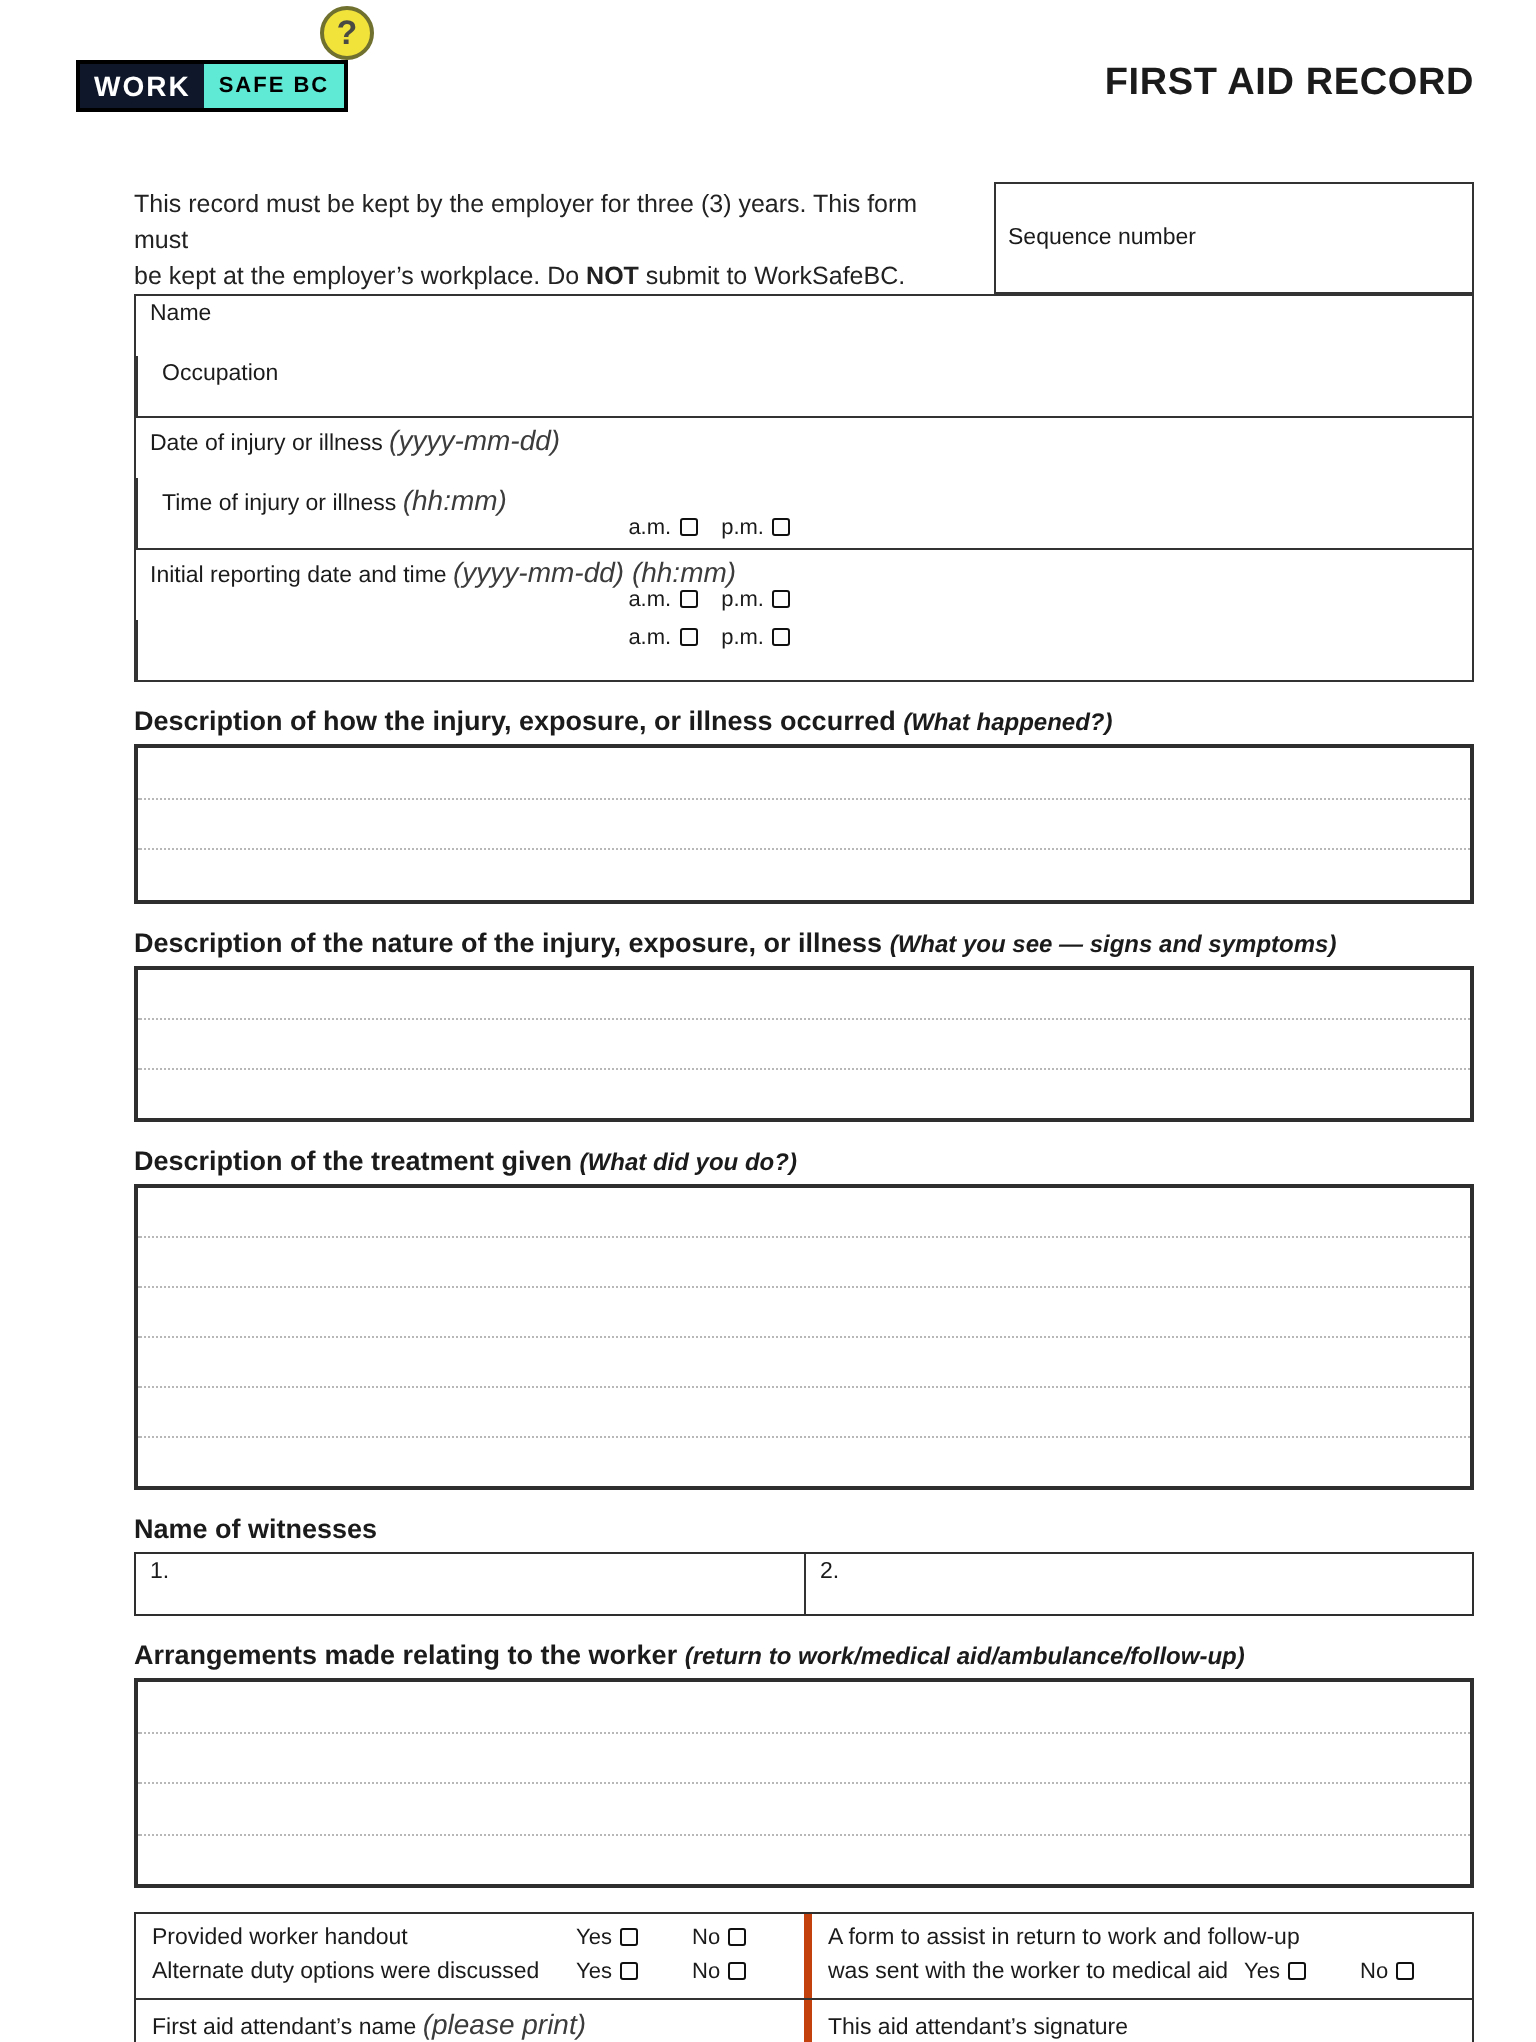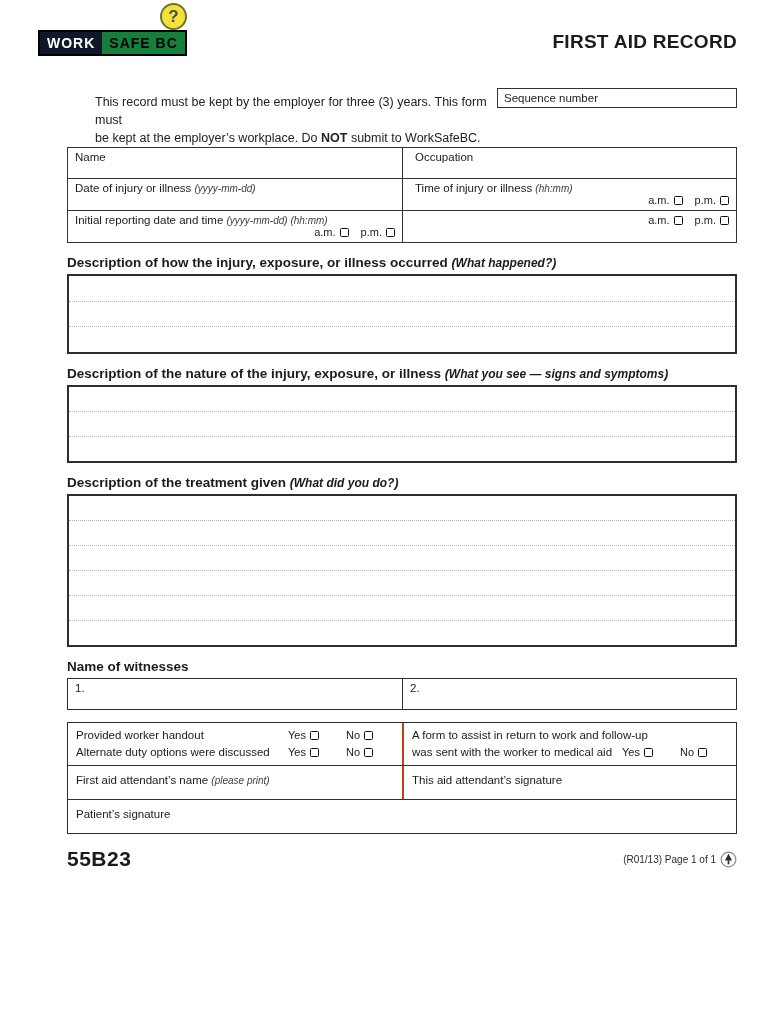--- a/index.html
+++ b/index.html
@@ -14,37 +14,37 @@
   .header { position:relative; height:88px; }
   .help-icon {
     position:absolute; left:160px; top:3px;
     width:27px; height:27px; border-radius:50%;
     background:#f2e33b; border:2px solid #70702f;
     color:#4a4a45; font-weight:bold; font-size:17px;
     text-align:center; line-height:23px;
   }
   .logo { position:absolute; left:38px; top:30px; display:flex; border:2px solid #000; height:26px; }
   .logo-work { background:#0f172a; color:#fff; font-weight:bold; font-size:14px; line-height:22px; padding:0 7px; letter-spacing:1px; }
-  .logo-safe { background:#15803d; color:#000; font-weight:bold; font-size:14px; line-height:22px; padding:0 7px; letter-spacing:1px; }
+  .logo-safe { background:#5eead4; color:#000; font-weight:bold; font-size:11px; line-height:22px; padding:0 7px; letter-spacing:1px; }
   .form-title { position:absolute; right:31px; top:31px; font-size:19px; font-weight:bold; letter-spacing:0.3px; }
 
   .content { margin:0 31px 0 67px; width:670px; }
 
-  .intro-row { display:flex; align-items:flex-start; min-height:50px;margin-left:28px; }
+  .intro-row { display:flex; align-items:flex-end; min-height:50px; }
   .intro { flex:1; font-size:12.5px; line-height:18px; padding:5px 10px 0 0; color:#222; }
-  .seq-box { width:240px; border:1px solid #333; padding:3px 6px; font-size:11.5px; }
+  .seq-box { width:240px; border:1px solid #333; padding:21px 6px; font-size:11.5px; }
 
   .info-table { border:1.2px solid #333; }
-  .itr { display:flex; border-bottom:1px solid #333; }
+  .itr { display:flex; border-bottom:1px solid #333;flex-direction:column; }
   .itr:last-child { border-bottom:none; }
   .itc { width:50%; padding:3px 7px; display:flex; flex-direction:column; justify-content:space-between; }
   .itc + .itc { border-left:1px solid #333;padding-left:12px; }
   .r1 { min-height:30px; } .r2 { min-height:30px; } .r3 { min-height:30px; } .r4 { min-height:26px; }
   .field-label { font-size:11.5px; }
-  .hint { font-size:10px; font-style:italic; color:#3c3c3c; font-weight:normal;text-align:right; }
+  .hint { font-size:14px; font-style:italic; color:#3c3c3c; font-weight:normal;text-align:right; }
   .ampm-row { text-align:right; font-size:11px; padding-bottom:1px; }
   .ampm-row .gap { display:inline-block; width:12px; }
   .cb {
     display:inline-block; width:9px; height:9px;
     border:1.6px solid #101010; border-radius:1.5px;
     margin-left:4px; vertical-align:-1px; background:#fff;
   }
 
   .section { margin-top:12px; }
   .section-heading { font-size:13.5px; font-weight:bold; margin-bottom:4px; }
@@ -55,21 +55,21 @@
   .h80 { height:80px; } .h78 { height:78px; } .h153 { height:153px; } .h105 { height:105px; }
 
   .witness-box { border:1.6px solid #2e2e2e; display:flex; height:32px; }
   .witness-cell { width:50%; padding:3px 7px; font-size:11.5px; }
   .witness-cell + .witness-cell { border-left:1px solid #333; }
 
   .bottom-table { margin-top:12px; border:1.6px solid #2e2e2e; }
   .btr { display:flex; border-bottom:1px solid #333; }
   .btr:last-child { border-bottom:none; }
   .btc { width:50%; padding:4px 8px; }
-  .btc + .btc { border-left:2px solid #c2410c; }
+  .btc + .btc { border-left:4px solid #c2410c; }
   .btc.full { width:100%; }
   .qline { display:flex; align-items:center; font-size:11.5px; line-height:17px; }
   .qline .q-label { flex:1; }
   .yn { width:58px; font-size:11px; }
   .yn.last { width:48px; }
   .r-b1 { min-height:40px; } .r-b2 { min-height:33px; } .r-b3 { min-height:33px; }
 
   .footer { margin-top:13px; display:flex; justify-content:space-between; align-items:center; }
   .form-number { font-size:21px; font-weight:bold; letter-spacing:0.5px; }
   .footer-right { font-size:10px; color:#2a2a2a; display:flex; align-items:center; gap:4px; }
@@ -164,20 +164,29 @@
     </div>
 
     <div class="section">
       <div class="section-heading">Name of witnesses</div>
       <div class="witness-box">
         <div class="witness-cell">1.</div>
         <div class="witness-cell">2.</div>
       </div>
     </div>
 
+    <div class="section">
+      <div class="section-heading"><span>Arrangements made relating to the worker </span><span class="hint-big">(return to work/medical aid/ambulance/follow-up)</span></div>
+      <div class="lined-box h105">
+        <div class="seg"></div>
+        <div class="seg"></div>
+        <div class="seg"></div>
+        <div class="seg"></div>
+      </div>
+    </div>
 
     <div class="bottom-table">
       <div class="btr">
         <div class="btc r-b1">
           <div class="qline">
             <span class="q-label">Provided worker handout</span>
             <span class="yn"><span>Yes</span><span class="cb"></span></span>
             <span class="yn last"><span>No</span><span class="cb"></span></span>
           </div>
           <div class="qline">

